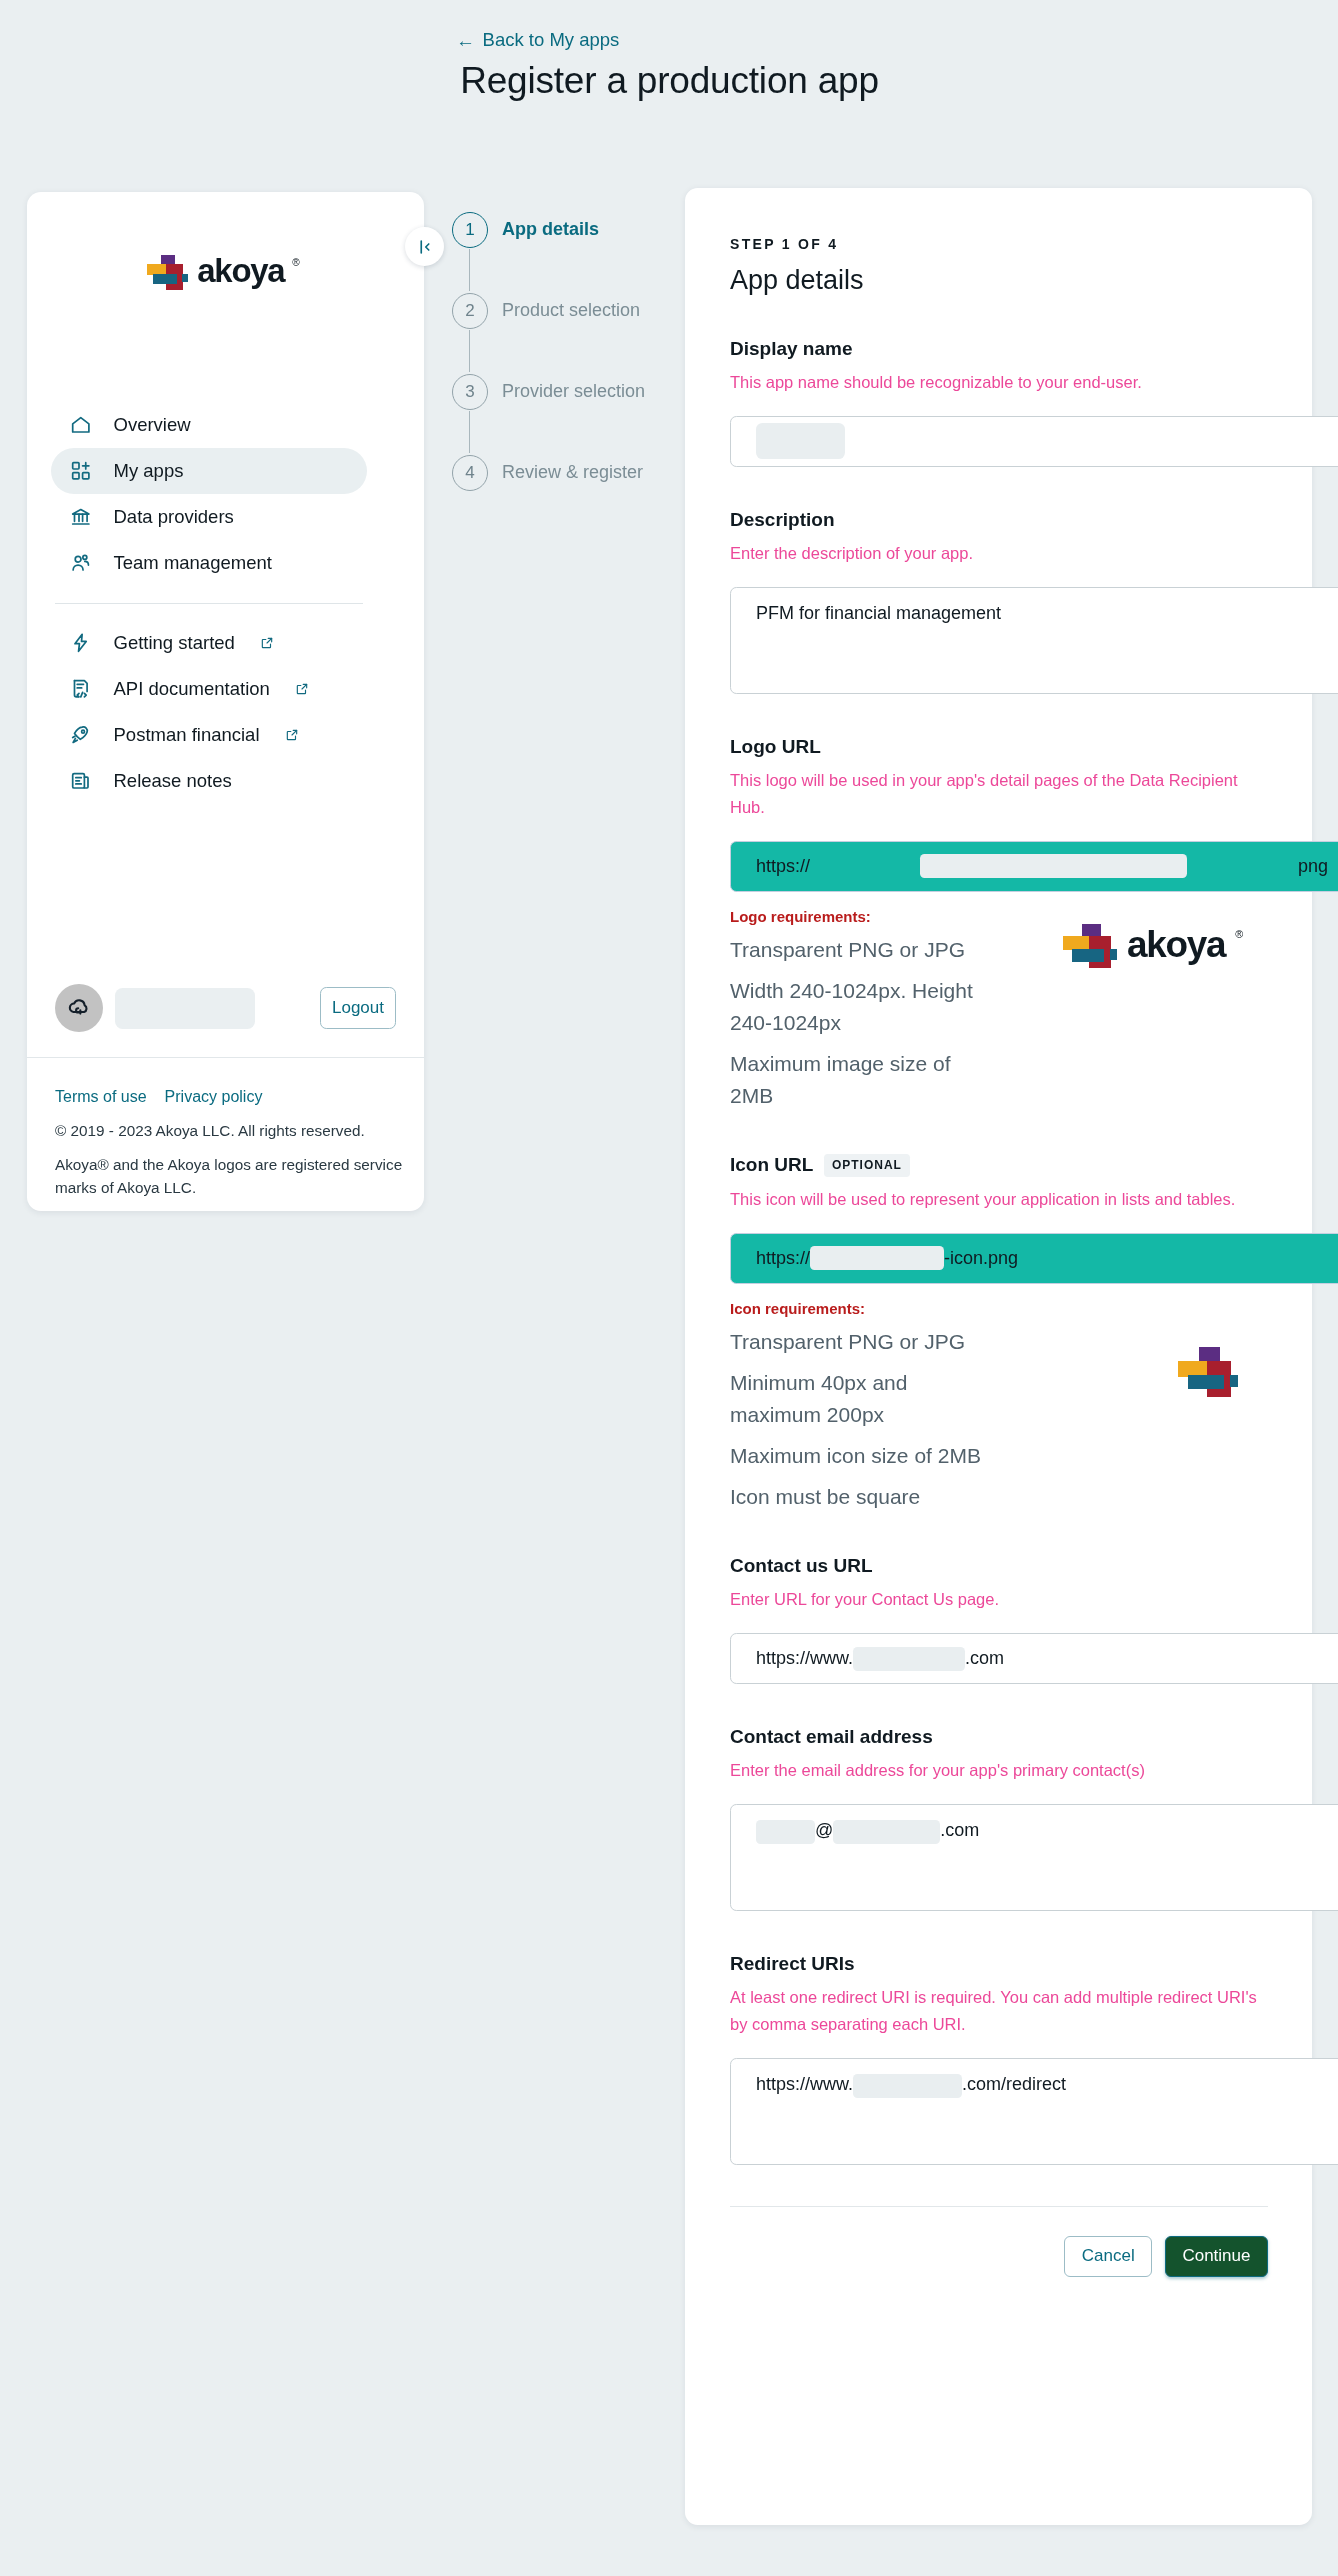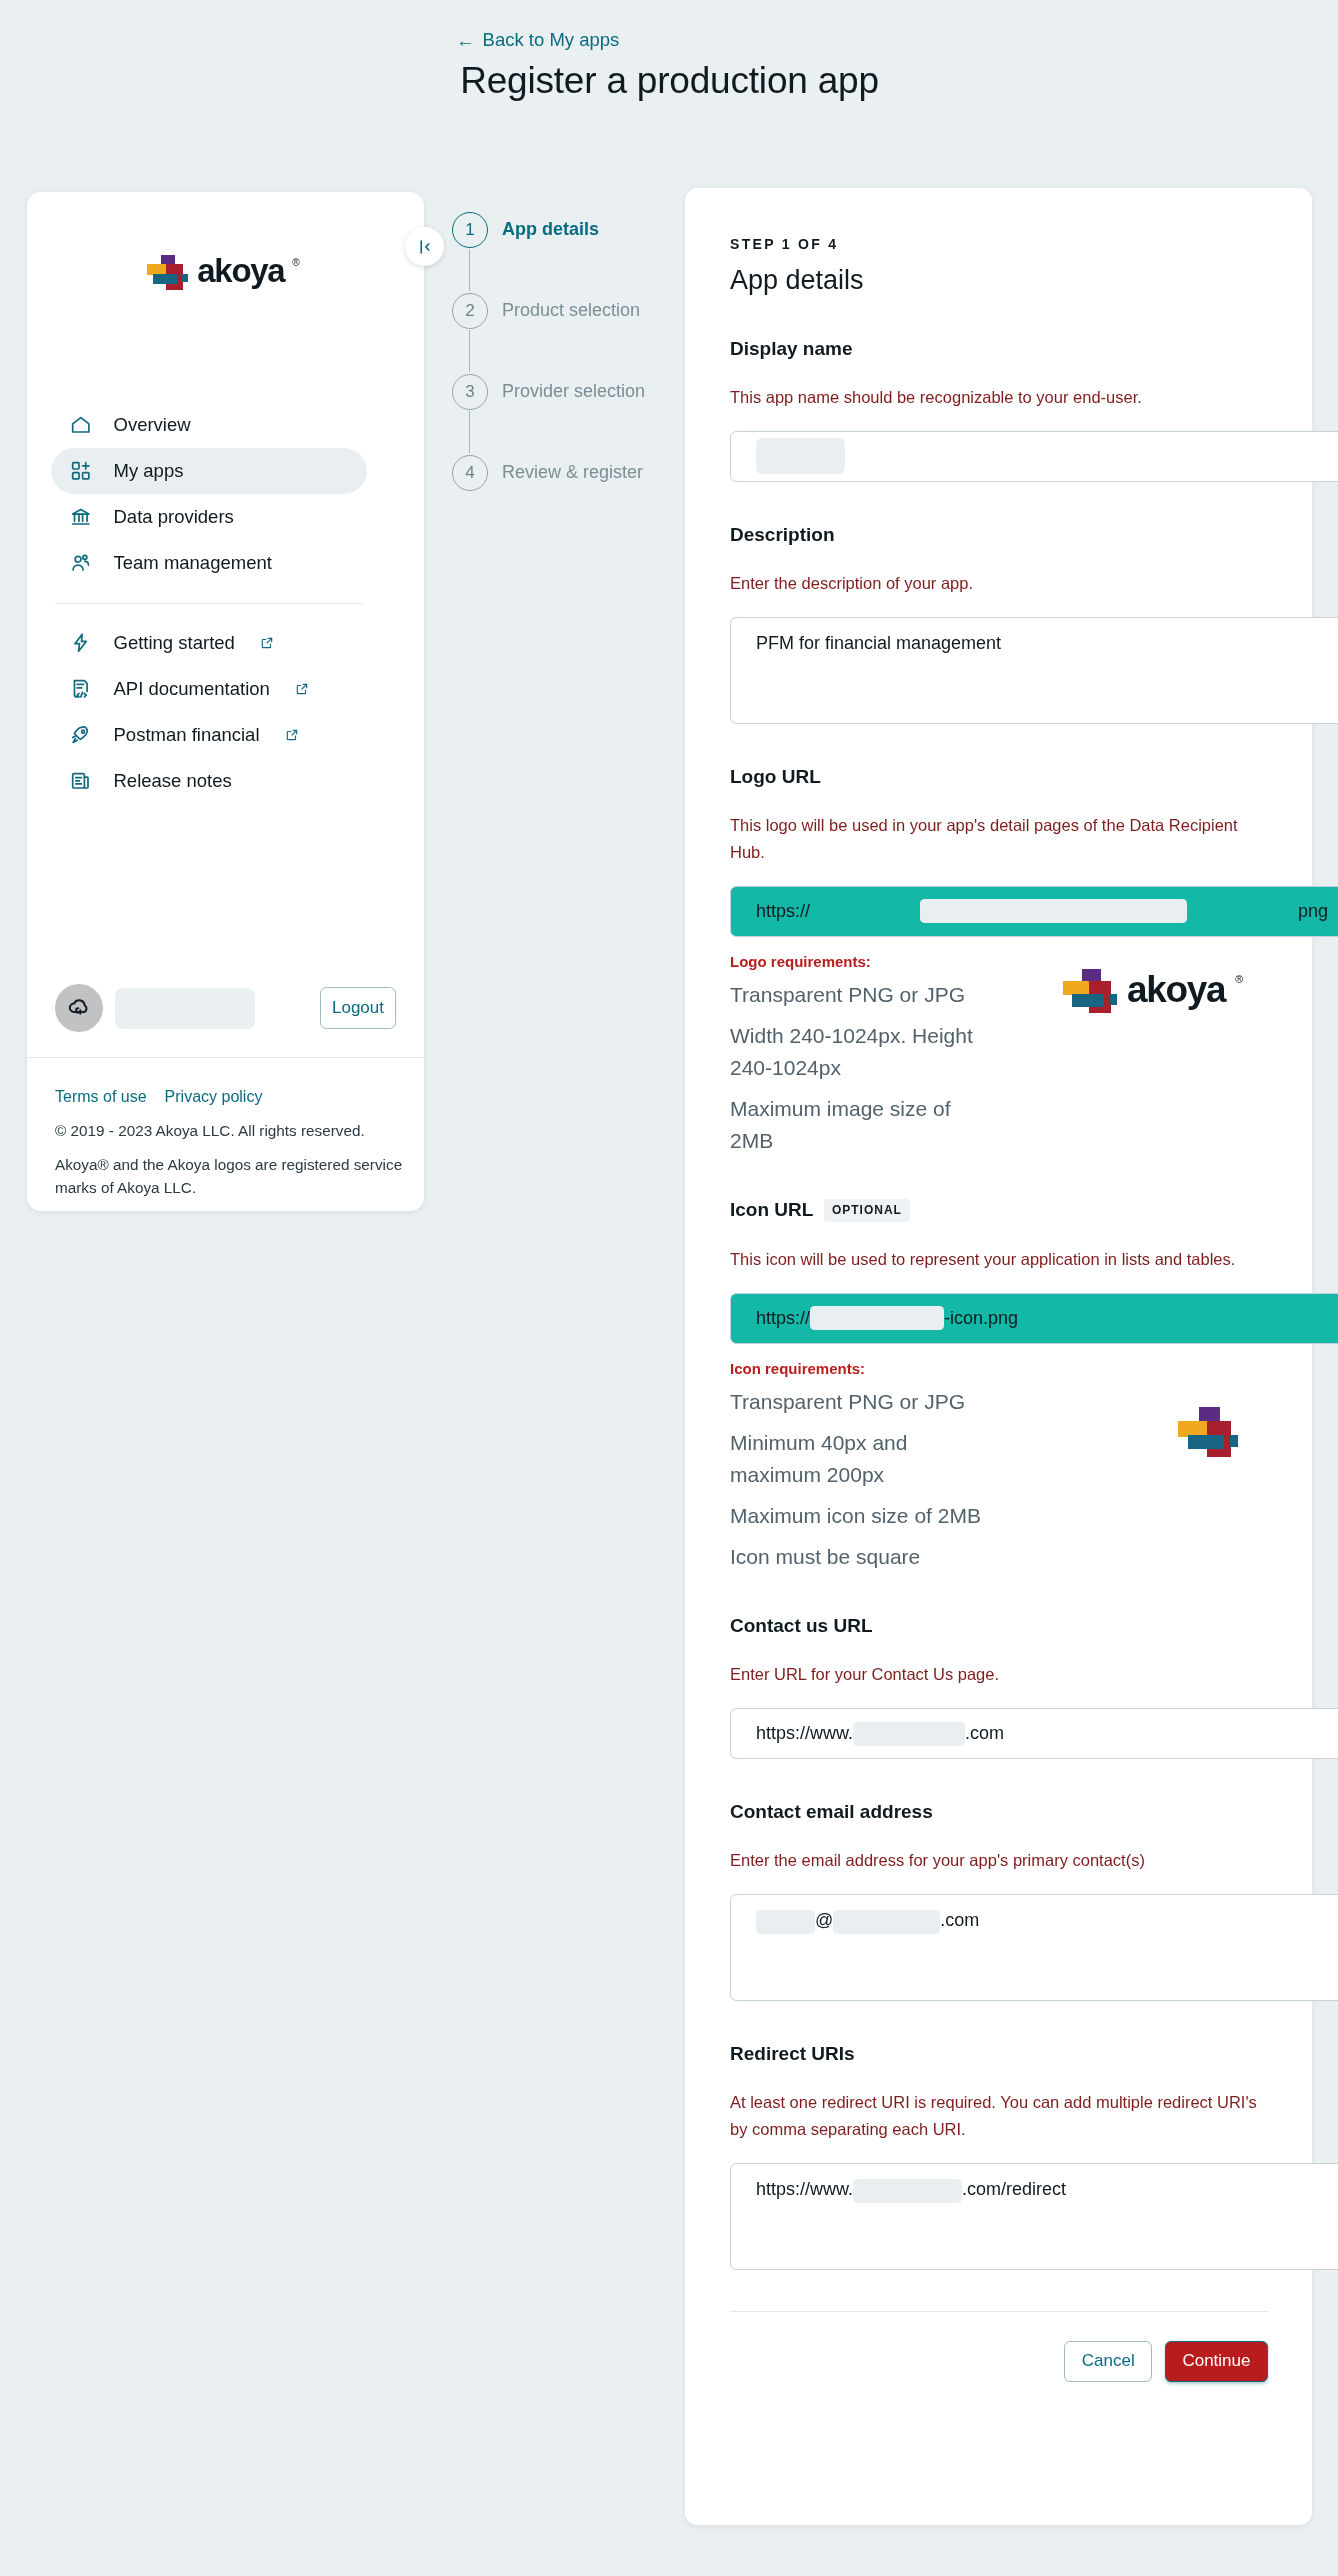--- a/index.html
+++ b/index.html
@@ -120,21 +120,21 @@
     color: #101a21; text-transform: uppercase;
   }
   .main-heading { margin-top: 12.7px; font-size: 27px; font-weight: 400; color: #101a21; }
 
   .field { margin-top: 42px; }
   .field-label { font-size: 19px; font-weight: bold; color: #101a21; display: flex; align-items: center; gap: 10.2px; }
   .optional-badge {
     background: #eef2f4; color: #101a21; font-size: 12px; font-weight: bold;
     letter-spacing: 1px; padding: 4.5px 8.3px; border-radius: 3.8px; text-transform: uppercase;
   }
-  .field-help { margin-top: 24px; font-size: 16.5px; color: #7f1d1d; line-height: 1.62; max-width: 547px; }
+  .field-help { margin-top: 9px; font-size: 16.5px; color: #ec4899; line-height: 1.62; max-width: 547px; }
 
   .input-box {
     margin-top: 20.4px; width: 624px; min-height: 51px;
     border: 0.6px solid #c9d1d5; border-radius: 6.4px; background: #ffffff;
     display: flex; align-items: center; padding: 0 25px;
     font-size: 18px; color: #101a21;
   }
   .input-box.tall { min-height: 107px; align-items: flex-start; padding-top: 15.3px; }
   .input-box.focus { background: #14b8a6; border-color: #c4cfe0; }
   .input-box.between { justify-content: space-between; }
@@ -150,21 +150,21 @@
   .icon-preview { position: absolute; right: 29px; top: 47px; }
 
   .divider { margin-top: 41px; width: 538px; height: 0.6px; background: #e2e7ea; }
 
   .actions { margin-top: 29px; width: 538px; display: flex; justify-content: flex-end; gap: 12.7px; }
   .btn {
     height: 41px; border-radius: 6px; font-size: 17px; cursor: pointer;
     font-family: "Liberation Sans", sans-serif; padding: 0 16.5px;
   }
   .btn-cancel { background: #ffffff; border: 0.6px solid #9cbcc6; color: #0a6b80; }
-  .btn-continue { background: #b91c1c; border: 0.6px solid #0d6b80; color: #ffffff; box-shadow: 0 1.3px 3.2px rgba(13,107,128,0.35); }
+  .btn-continue { background: #14532d; border: 0.6px solid #0d6b80; color: #ffffff; box-shadow: 0 1.3px 3.2px rgba(13,107,128,0.35); }
 </style>
 </head>
 <body>
 
 <div class="page">
 
   <div class="header">
     <a class="back-link">
       <span class="back-arrow">←</span>
       <span>Back to My apps</span>

